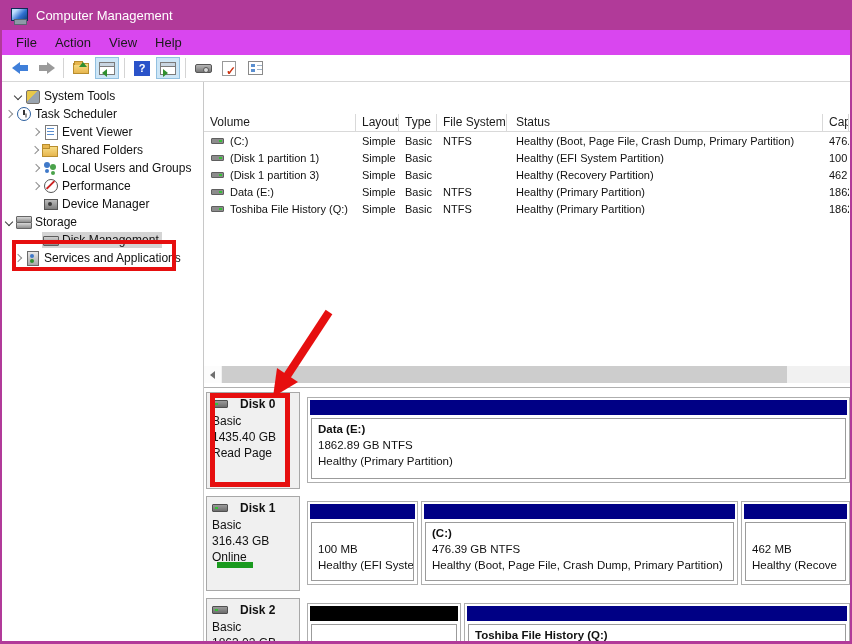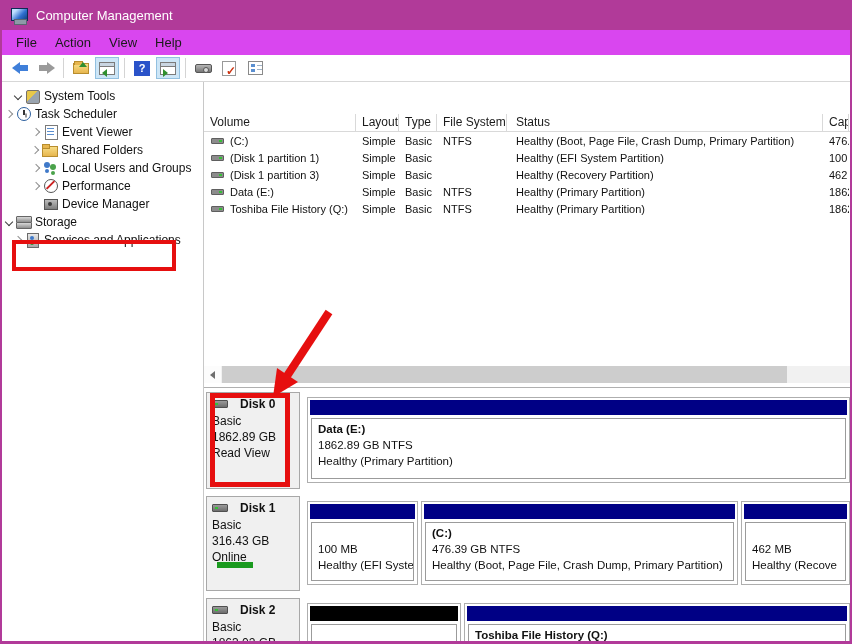--- a/index.html
+++ b/index.html
@@ -247,20 +247,27 @@
             <span class="tlabel">Device Manager</span>
           </span>
         </div>
         <div class="tree-item" style="padding-left: 0;">
           <span class="chev chev-down"></span>
           <span class="node">
             <span class="ticon storage-icon"></span>
             <span class="tlabel">Storage</span>
           </span>
         </div>
+        <div class="tree-item" style="padding-left: 27px;">
+          <span class="chev"></span>
+          <span class="node selected">
+            <span class="ticon disk-management-icon"></span>
+            <span class="tlabel">Disk Management</span>
+          </span>
+        </div>
         <div class="tree-item" style="padding-left: 9px;">
           <span class="chev chev-right"></span>
           <span class="node">
             <span class="ticon services-icon"></span>
             <span class="tlabel">Services and Applications</span>
           </span>
         </div>
       </div>
 
     <div class="right">
@@ -344,22 +351,22 @@
 
       <div class="diskview">
 
       <div class="disk-row" style="height: 97px;">
             <div class="disk-label">
               <div class="dl-name">
                 <span class="drive-icon"></span>
                 <span>Disk 0</span>
               </div>
               <div class="dl-line">Basic</div>
-              <div class="dl-line">1862.89 GB</div>
-              <div class="dl-line">Read View</div>
+              <div class="dl-line">1435.40 GB</div>
+              <div class="dl-line">Read Page</div>
             </div>
             <div class="parts">
 
             <div class="part" style="left: 0px; width: 543px;">
                   <div class="pbar" style="background: rgb(0, 0, 133);"></div>
                   <div class="pbody">
                     <div class="p-title">Data  (E:)</div>
                     <div class="p-line">1862.89 GB NTFS</div>
                     <div class="p-line">Healthy (Primary Partition)</div>
                   </div>

